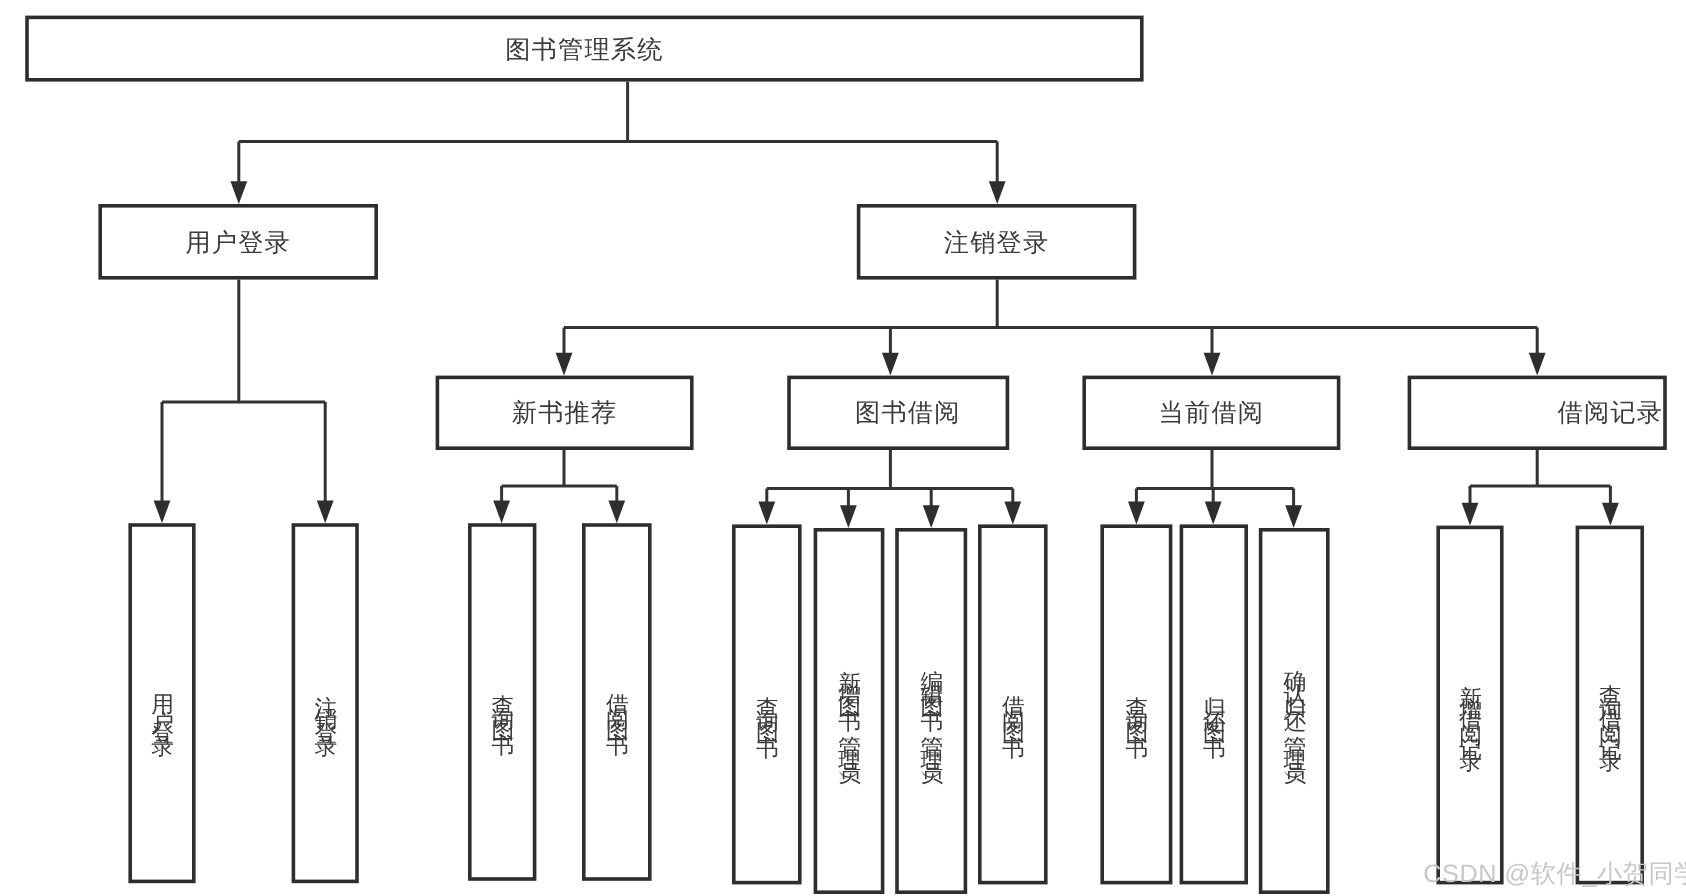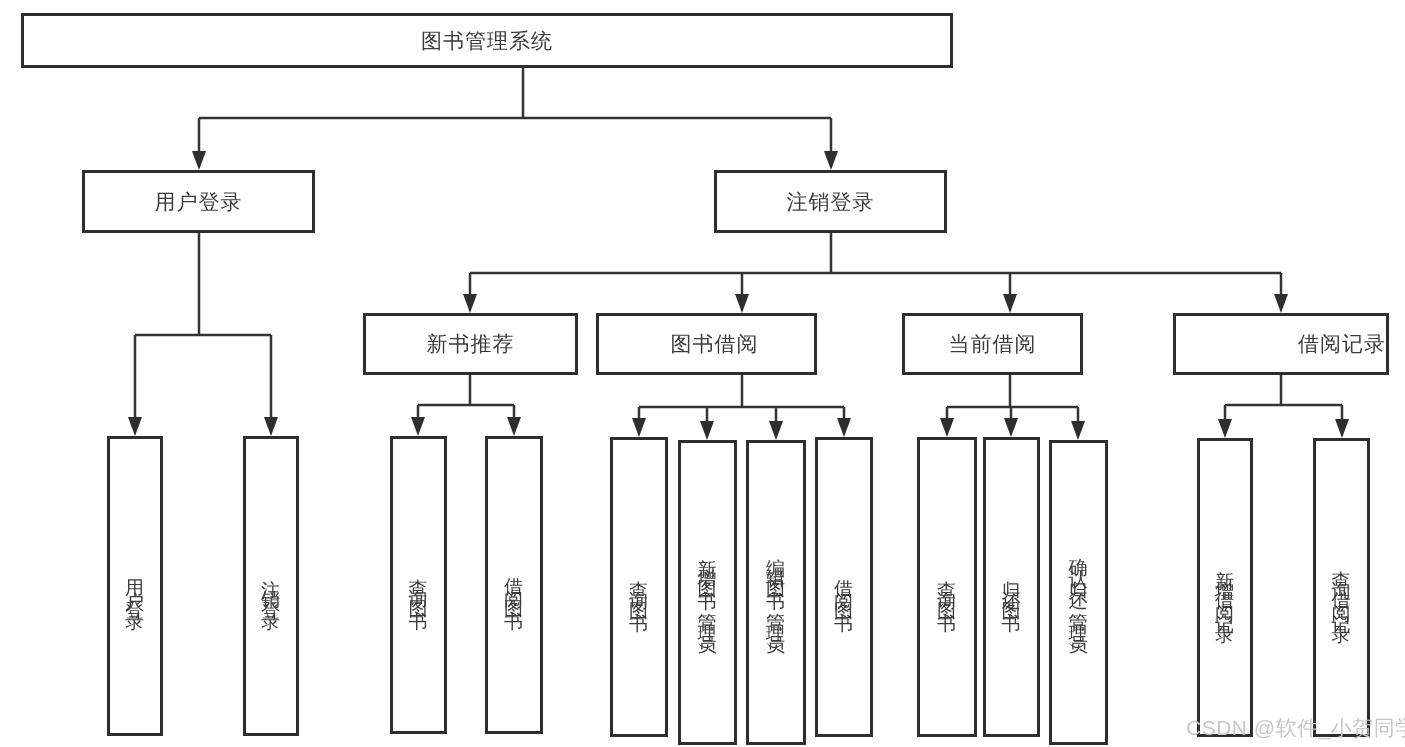--- a/index.html
+++ b/index.html
@@ -102,24 +102,24 @@
   <div class="hbox" style="left:82px; top:170px; width:233px; height:63px;">
     <span class="lbl">用户登录</span>
   </div>
   <div class="hbox" style="left:714px; top:170px; width:233px; height:63px;">
     <span class="lbl">注销登录</span>
   </div>
 
   <div class="hbox" style="left:363px; top:313px; width:215px; height:62px;">
     <span class="lbl">新书推荐</span>
   </div>
-  <div class="hbox" style="left:596px; top:313px; width:221px; height:62px;padding-left:16px;">
+  <div class="hbox" style="left:656px; top:313px; width:185px; height:62px;padding-left:16px;">
     <span class="lbl">图书借阅</span>
   </div>
-  <div class="hbox" style="left:902px; top:313px; width:181px; height:62px;">
+  <div class="hbox" style="left:902px; top:313px; width:215px; height:62px;">
     <span class="lbl">当前借阅</span>
   </div>
   <div class="hbox" style="left:1173px; top:313px; width:216px; height:62px;justify-content:flex-end;">
     <span class="lbl">借阅记录</span>
   </div>
 
   <div class="vbox" style="left:107px; top:436px; width:56px; height:300px;">
     <span class="vlbl">用户登录</span>
   </div>
   <div class="vbox" style="left:243px; top:436px; width:56px; height:300px;">

